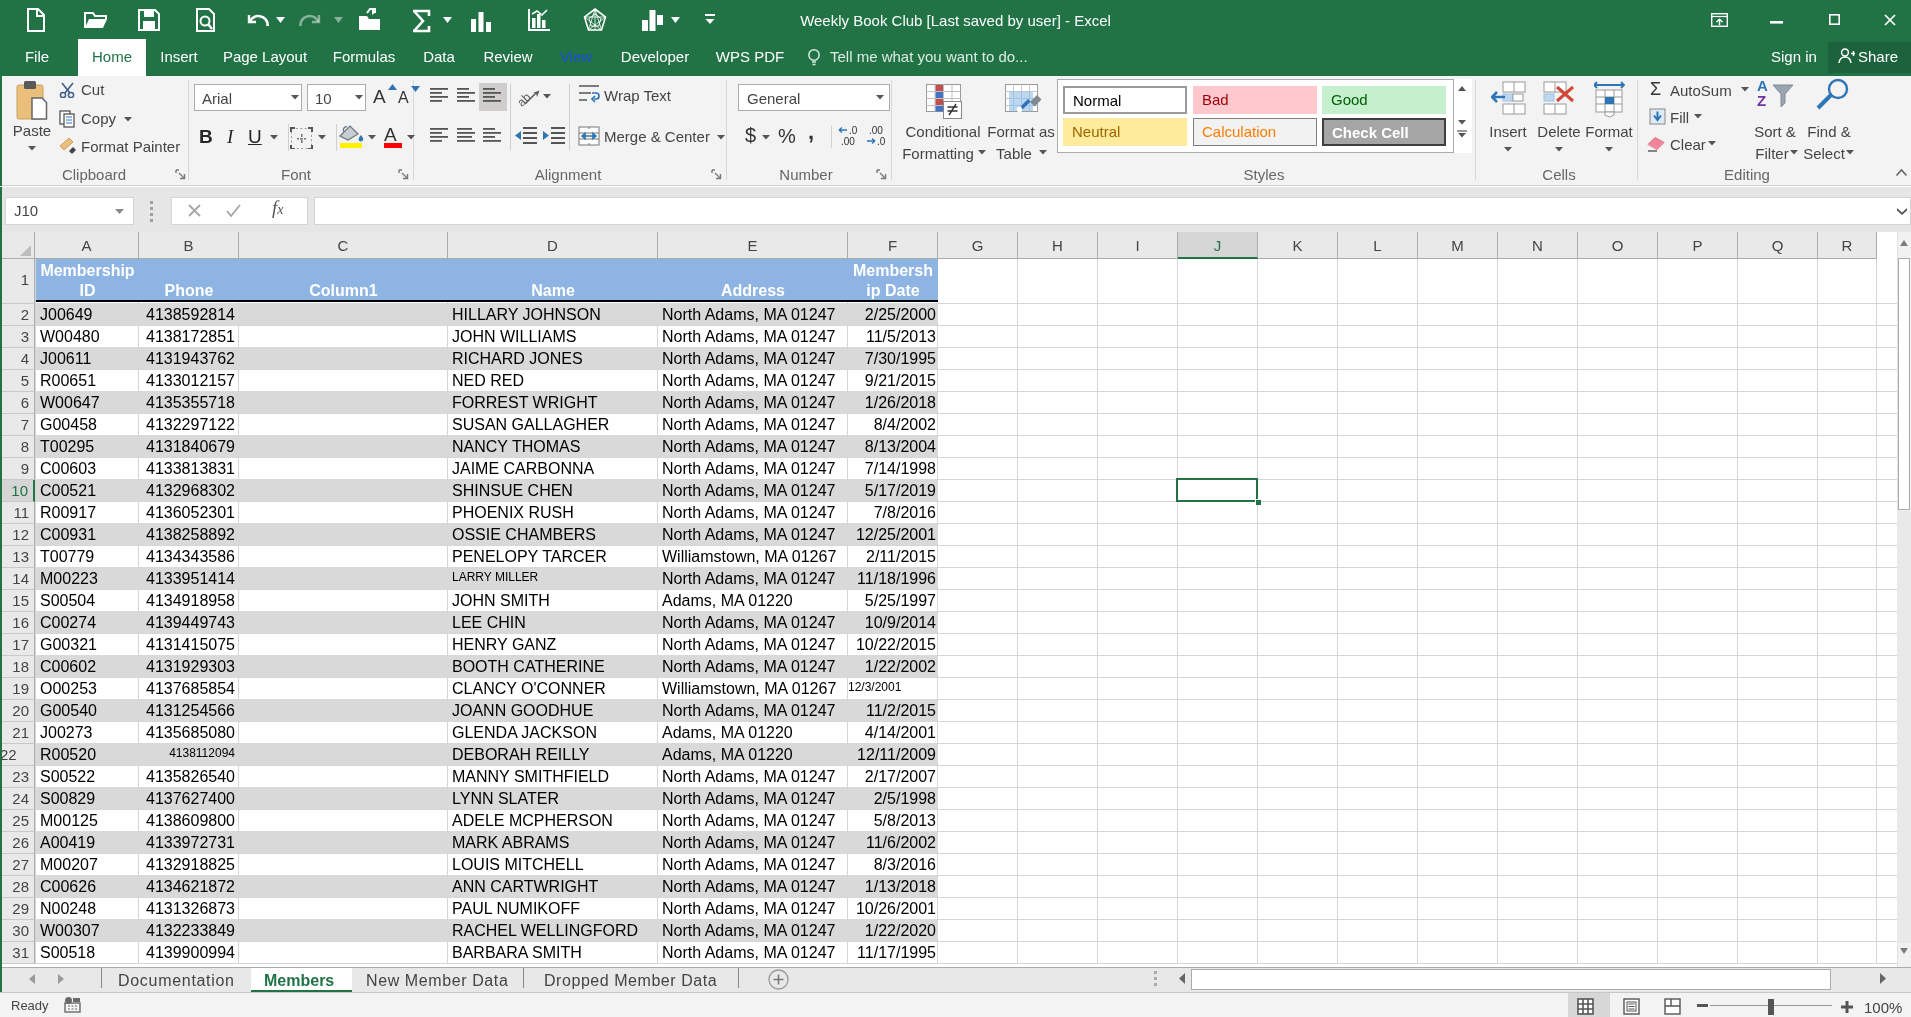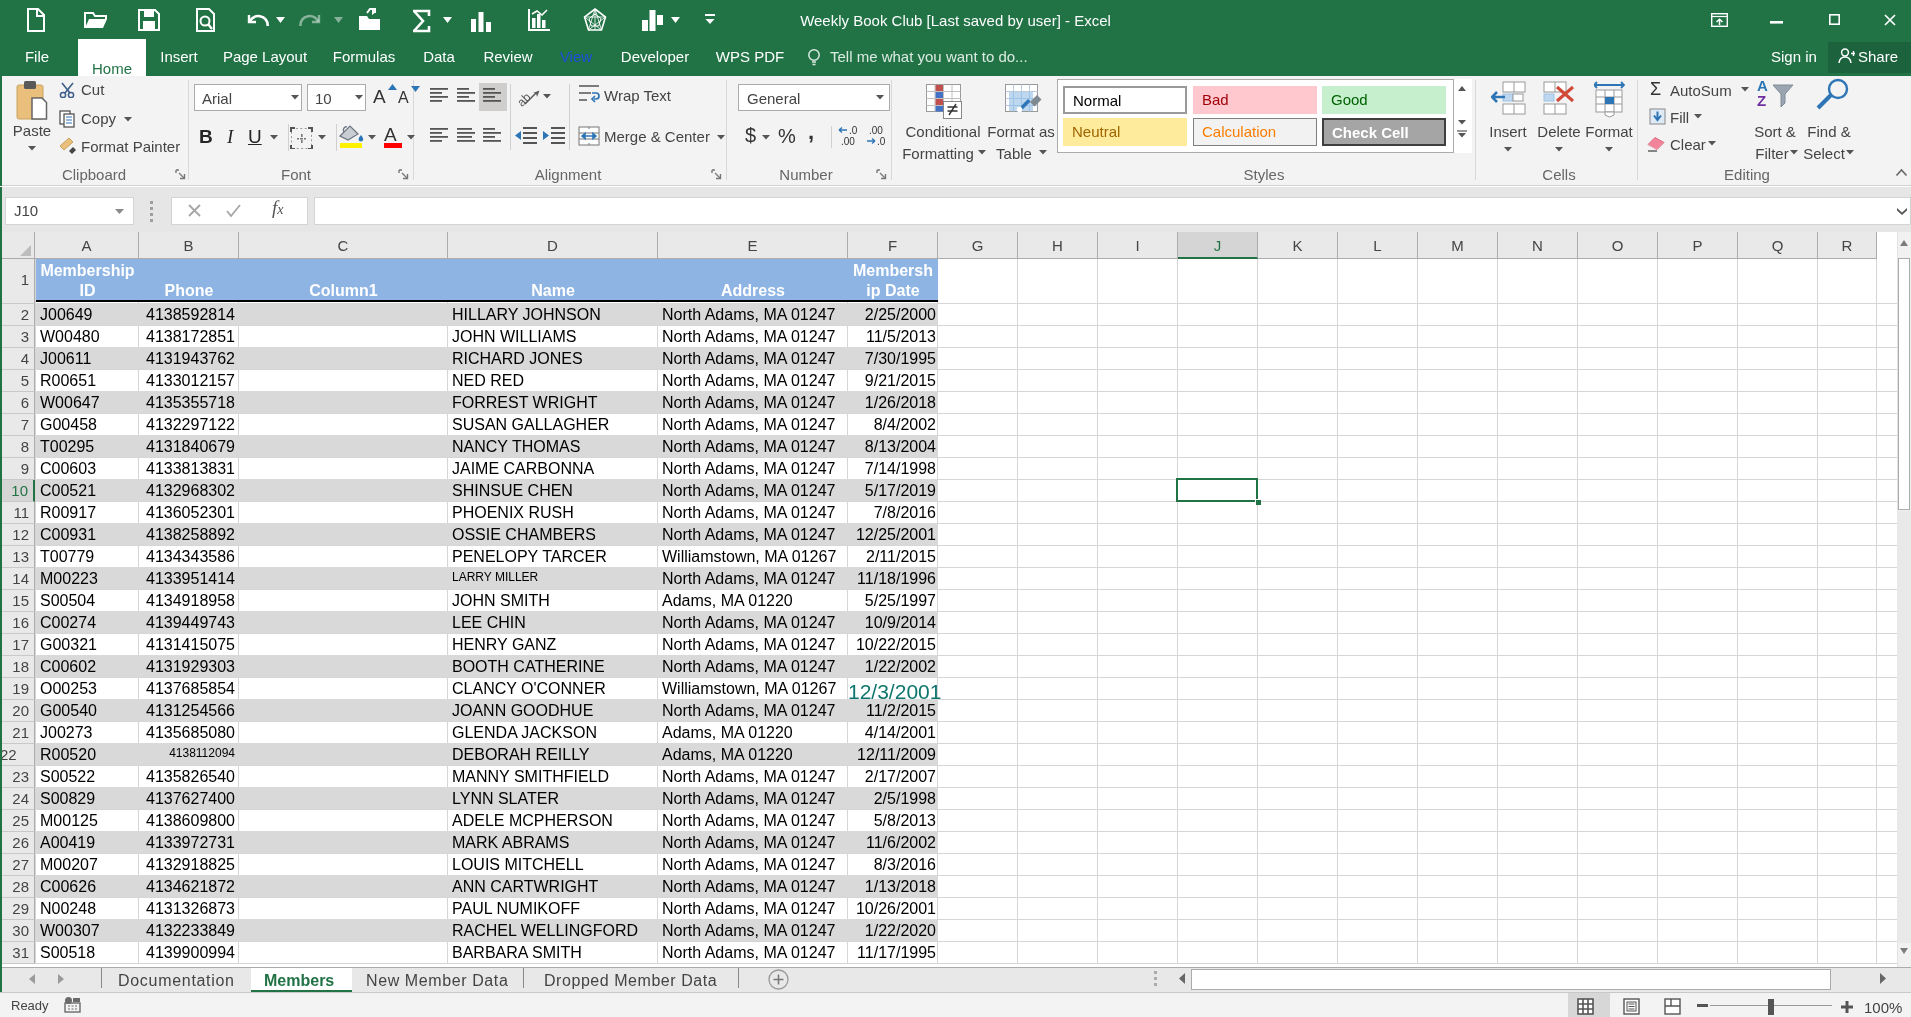--- a/index.html
+++ b/index.html
@@ -96,21 +96,21 @@
 <svg class="ic" style="left:1829px;top:14px" width="11" height="11" viewBox="0 0 11 11">
     <rect x="0.8" y="0.8" width="9.4" height="9.4" fill="none" stroke="#ffffff" stroke-width="1.6"></rect>
   </svg>
 <svg class="ic" style="left:1884px;top:14px" width="12" height="12" viewBox="0 0 12 12">
     <path d="M1 1l10 10M11 1L1 11" stroke="#ffffff" stroke-width="1.7"></path>
   </svg>
 <div class="a" style="left:0;top:39px;width:1911px;height:37px;background:#217346;"></div>
 <div class="a" style="left:78px;top:39px;width:68px;height:37px;background:#ffffff;"></div>
 <div class="a" style="left:1828px;top:42px;width:83px;height:31px;background:rgba(0,0,0,0.14);"></div>
 <div class="a" style="left:-33px;top:48px;width:140px;text-align:center;font-size:15px;color:#ffffff;">File</div>
-<div class="a" style="left:42px;top:60px;width:140px;text-align:center;font-size:15px;color:#217346;">Home</div>
+<div class="a" style="left:42px;top:48px;width:140px;text-align:center;font-size:15px;color:#217346;">Home</div>
 <div class="a" style="left:109px;top:48px;width:140px;text-align:center;font-size:15px;color:#ffffff;">Insert</div>
 <div class="a" style="left:195px;top:48px;width:140px;text-align:center;font-size:15px;color:#ffffff;">Page Layout</div>
 <div class="a" style="left:294px;top:48px;width:140px;text-align:center;font-size:15px;color:#ffffff;">Formulas</div>
 <div class="a" style="left:369px;top:48px;width:140px;text-align:center;font-size:15px;color:#ffffff;">Data</div>
 <div class="a" style="left:438px;top:48px;width:140px;text-align:center;font-size:15px;color:#ffffff;">Review</div>
 <div class="a" style="left:506px;top:48px;width:140px;text-align:center;font-size:15px;color:#1d4ed8;">View</div>
 <div class="a" style="left:585px;top:48px;width:140px;text-align:center;font-size:15px;color:#ffffff;">Developer</div>
 <div class="a" style="left:680px;top:48px;width:140px;text-align:center;font-size:15px;color:#ffffff;">WPS PDF</div>
 <svg class="ic" style="left:806px;top:48px" width="16" height="18" viewBox="0 0 16 18">
     <circle cx="8" cy="7" r="5.2" fill="none" stroke="#d8e9df" stroke-width="1.5"></circle>
@@ -680,21 +680,21 @@
 <div class="a" style="left:848px;top:636px;width:88px;text-align:right;font-size:16px;color:#000;white-space:nowrap;">10/22/2015</div>
 <div class="a" style="left:40px;top:658px;font-size:16px;color:#000;white-space:nowrap;">C00602</div>
 <div class="a" style="left:139px;top:658px;width:96px;text-align:right;font-size:16px;color:#000;white-space:nowrap;">4131929303</div>
 <div class="a" style="left:452px;top:658px;font-size:16px;color:#000;white-space:nowrap;">BOOTH CATHERINE</div>
 <div class="a" style="left:662px;top:658px;font-size:16px;color:#000;white-space:nowrap;">North Adams, MA 01247</div>
 <div class="a" style="left:848px;top:658px;width:88px;text-align:right;font-size:16px;color:#000;white-space:nowrap;">1/22/2002</div>
 <div class="a" style="left:40px;top:680px;font-size:16px;color:#000;white-space:nowrap;">O00253</div>
 <div class="a" style="left:139px;top:680px;width:96px;text-align:right;font-size:16px;color:#000;white-space:nowrap;">4137685854</div>
 <div class="a" style="left:452px;top:680px;font-size:16px;color:#000;white-space:nowrap;">CLANCY O'CONNER</div>
 <div class="a" style="left:662px;top:680px;font-size:16px;color:#000;white-space:nowrap;">Williamstown, MA 01267</div>
-<div class="a" style="left:848px;top:680px;width:88px;text-align:right;font-size:21px;color:#0f766e;white-space:nowrap;">12/3/2001</div>
+<div class="a" style="left:848px;top:680px;width:88px;font-size:12px;color:#000000;white-space:nowrap;">12/3/2001</div>
 <div class="a" style="left:40px;top:702px;font-size:16px;color:#000;white-space:nowrap;">G00540</div>
 <div class="a" style="left:139px;top:702px;width:96px;text-align:right;font-size:16px;color:#000;white-space:nowrap;">4131254566</div>
 <div class="a" style="left:452px;top:702px;font-size:16px;color:#000;white-space:nowrap;">JOANN GOODHUE</div>
 <div class="a" style="left:662px;top:702px;font-size:16px;color:#000;white-space:nowrap;">North Adams, MA 01247</div>
 <div class="a" style="left:848px;top:702px;width:88px;text-align:right;font-size:16px;color:#000;white-space:nowrap;">11/2/2015</div>
 <div class="a" style="left:40px;top:724px;font-size:16px;color:#000;white-space:nowrap;">J00273</div>
 <div class="a" style="left:139px;top:724px;width:96px;text-align:right;font-size:16px;color:#000;white-space:nowrap;">4135685080</div>
 <div class="a" style="left:452px;top:724px;font-size:16px;color:#000;white-space:nowrap;">GLENDA JACKSON</div>
 <div class="a" style="left:662px;top:724px;font-size:16px;color:#000;white-space:nowrap;">Adams, MA 01220</div>
 <div class="a" style="left:848px;top:724px;width:88px;text-align:right;font-size:16px;color:#000;white-space:nowrap;">4/14/2001</div>

